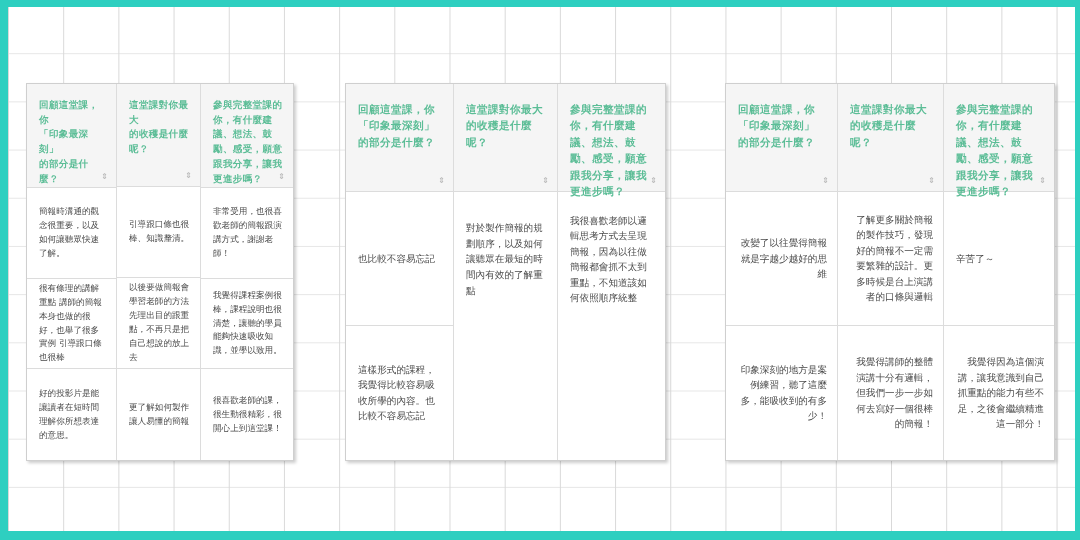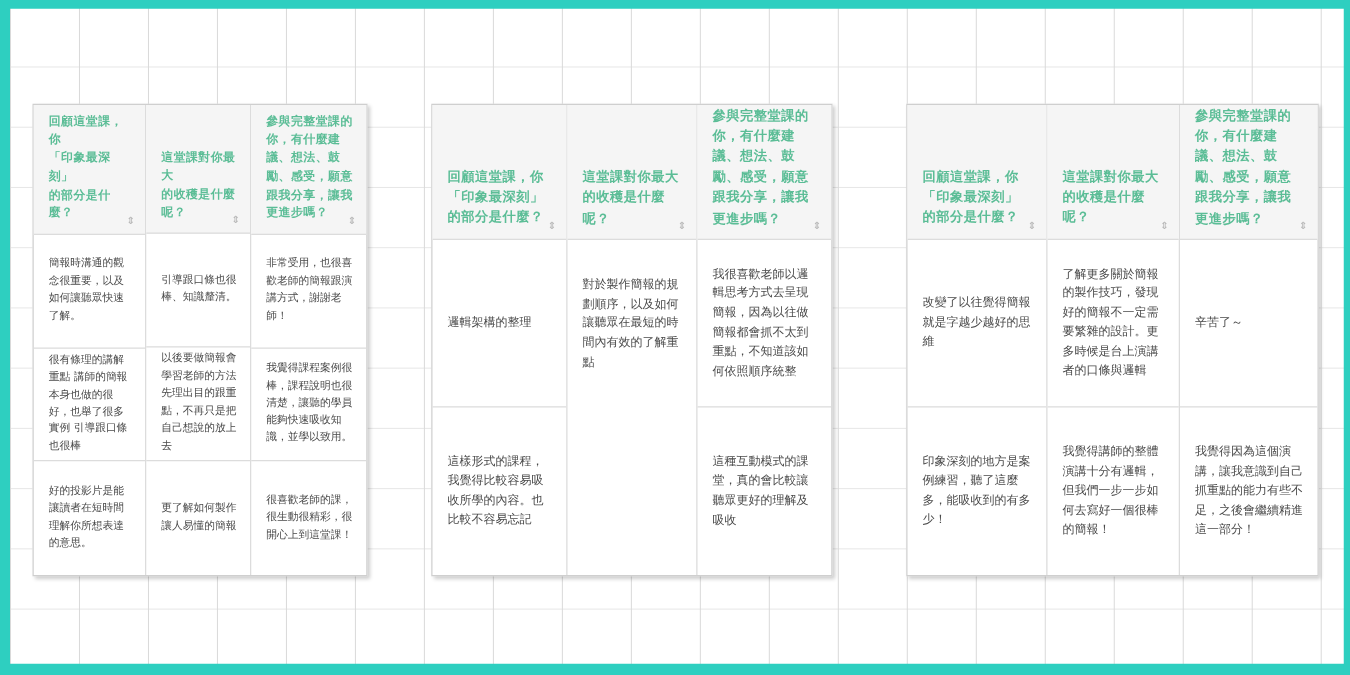--- a/index.html
+++ b/index.html
@@ -66,21 +66,21 @@
   .fb-col:last-child { border-right: none; }
 
   .fb-head {
     background: #f5f5f5;
     color: #5bbd96;
     font-weight: bold;
     box-sizing: border-box;
     padding: 12px 10px 8px 12px;
     position: relative;
     display: flex;
-    align-items: flex-end;
+    align-items: flex-start;
     border-bottom: 1px solid #dcdcdc;
   }
   .fb-head .htext {
     line-height: 1.55;
     letter-spacing: 0.4px;
     white-space: pre-wrap;
   }
   .sort-icon {
     position: absolute;
     right: 8px;
@@ -118,21 +118,21 @@
   #table-2 .fb-col.c3 { width: 107px; }
   #table-2 .fb-head { height: 108px; font-size: 10.6px; padding-top: 17px; }
   #table-2 .fb-cell { font-size: 9.6px; height: 134.5px; }
 
   
   #table-3 { left: 725px; top: 83px;  width: 330px; height: 378px; }
   #table-3 .fb-col.c1 { width: 112px; }
   #table-3 .fb-col.c2 { width: 106px; }
   #table-3 .fb-col.c3 { width: 110px; }
   #table-3 .fb-head { height: 108px; font-size: 10.6px; padding-top: 17px; }
-  #table-3 .fb-cell { font-size: 9.6px; height: 134.5px; }
+  #table-3 .fb-cell { font-size: 9.6px; height: 134.5px; text-align: right; }
 </style>
 </head>
 <body>
 
 <div id="page-root">
 
   <div class="grid-bg"></div>
 
   <div class="frame-edge frame-top"></div>
   <div class="frame-edge frame-bottom"></div>
@@ -181,21 +181,21 @@
     </div>
 
     <div class="fb-table" id="table-2">
       <div class="fb-col c1">
         <div class="fb-head">
           <span class="htext">回顧這堂課，你
 「印象最深刻」
 的部分是什麼？</span>
           <span class="sort-icon">⇕</span>
         </div>
-        <div class="fb-cell">邏輯架構的整理</div>
+        <div class="fb-cell">也比較不容易忘記</div>
         <div class="fb-cell">這樣形式的課程，我覺得比較容易吸收所學的內容。也比較不容易忘記</div>
       </div>
       <div class="fb-col c2">
         <div class="fb-head">
           <span class="htext">這堂課對你最大
 的收穫是什麼
 呢？</span>
           <span class="sort-icon">⇕</span>
         </div>
         <div class="fb-cell">對於製作簡報的規劃順序，以及如何讓聽眾在最短的時間內有效的了解重點</div>
@@ -204,21 +204,20 @@
         <div class="fb-head">
           <span class="htext">參與完整堂課的
 你，有什麼建
 議、想法、鼓
 勵、感受，願意
 跟我分享，讓我
 更進步嗎？</span>
           <span class="sort-icon">⇕</span>
         </div>
         <div class="fb-cell">我很喜歡老師以邏輯思考方式去呈現簡報，因為以往做簡報都會抓不太到重點，不知道該如何依照順序統整</div>
-        <div class="fb-cell">這種互動模式的課堂，真的會比較讓聽眾更好的理解及吸收</div>
       </div>
     </div>
 
     <div class="fb-table" id="table-3">
       <div class="fb-col c1">
         <div class="fb-head">
           <span class="htext">回顧這堂課，你
 「印象最深刻」
 的部分是什麼？</span>
           <span class="sort-icon">⇕</span>

